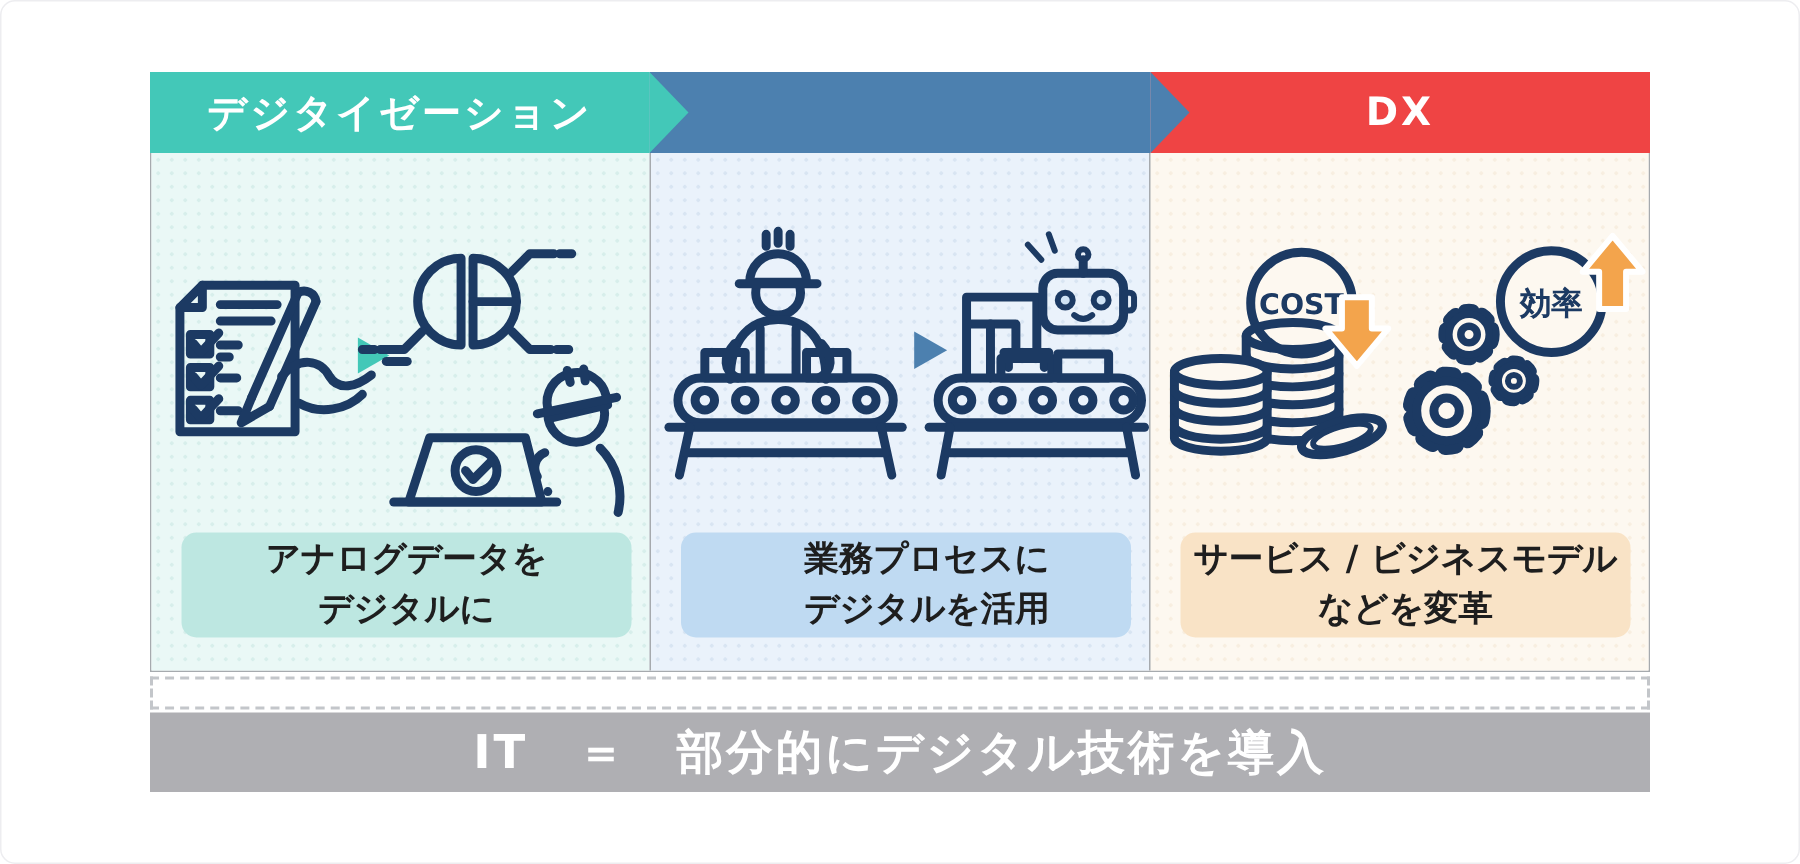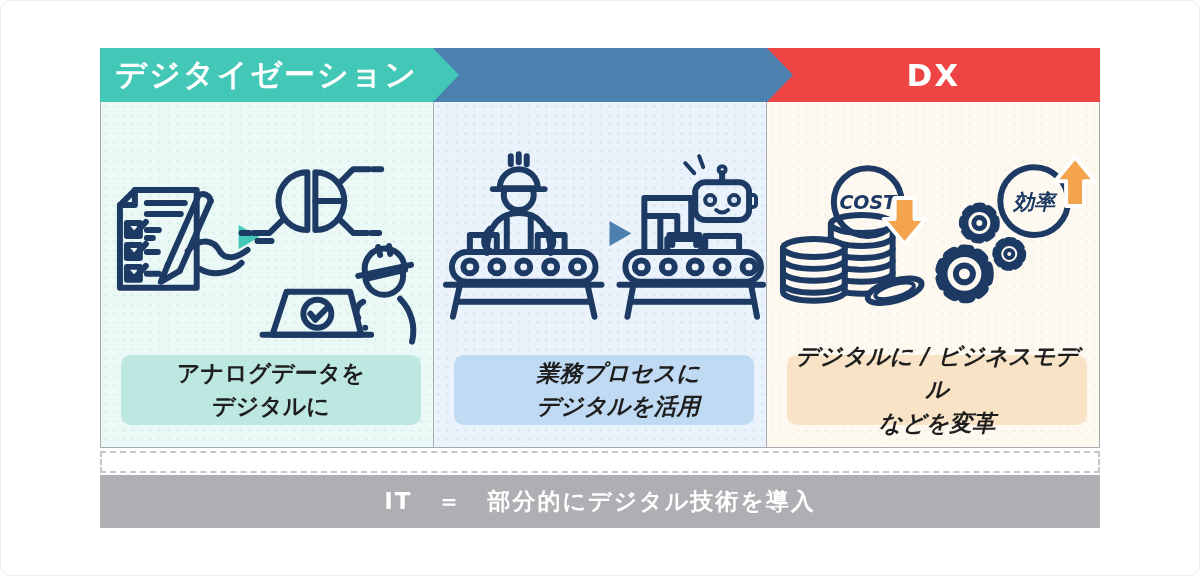--- a/index.html
+++ b/index.html
@@ -12,39 +12,39 @@
     position:relative; width:1200px; height:576px;
     background:#ffffff; border:1px solid #ededf0; border-radius:10px;
     overflow:hidden;
   }
   .block { width:1000px; margin:47px auto 0; }
 
   
   .headers { display:flex; height:54px; position:relative; }
   .header {
     flex:1; position:relative; display:flex; align-items:center; justify-content:center;
-    color:#ffffff; font-size:31px; font-weight:bold; letter-spacing:2px;
+    color:#ffffff; font-size:26px; font-weight:bold; letter-spacing:2px;
   }
   .h1 { background:#43C8B8; z-index:3; }
   .h2 { background:#4C80AF; z-index:2; }
   .h3 { background:#ef4444; z-index:1; }
   .chev {
     position:absolute; right:-26px; top:0; width:0; height:0;
     border-top:27px solid transparent; border-bottom:27px solid transparent;
   }
   .h1 .chev { border-left:26px solid #43C8B8; }
   .h2 .chev { border-left:26px solid #4C80AF; }
 
   
   .cols {
     display:flex; height:346px;
     border:1px solid #A6AAAE; border-top:none;
   }
   .col { flex:1; position:relative; }
-  .col + .col { border-left:1px solid #A6AAAE;font-style:italic; }
+  .col + .col { border-left:1px solid #A6AAAE; }
   .col1 { background-color:#EAF8F6;
     background-image:radial-gradient(rgba(45,150,135,0.10) 1.2px, transparent 1.2px);
     background-size:9px 9px; }
   .col2 { background-color:#EAF2FB;
     background-image:radial-gradient(rgba(60,110,165,0.10) 1.2px, transparent 1.2px);
     background-size:9px 9px; }
   .col3 { background-color:#FDF8F0;
     background-image:radial-gradient(rgba(200,150,80,0.10) 1.2px, transparent 1.2px);
     background-size:9px 9px; }
   .illust { display:block; width:100%; height:252px; }
@@ -60,21 +60,21 @@
   .cap3 { background:#F9E3C6; }
 
   
   .dashed-box {
     margin-top:3px; height:22px;
     border:2px dashed #c3c6ca; background:#ffffff;
   }
   .gray-bar {
     margin-top:2px; height:53px; background:#AFAFB3;
     display:flex; align-items:center; justify-content:center;
-    color:#ffffff; font-size:23px; font-weight:bold; letter-spacing:2px;
+    color:#ffffff; font-size:31px; font-weight:bold; letter-spacing:2px;
   }
 
   
   .illust path, .illust rect, .illust circle, .illust ellipse {
     stroke:#1C3A63; stroke-width:6; fill:none;
     stroke-linecap:round; stroke-linejoin:round;
   }
   .illust text {
     stroke:none; fill:#1C3A63; font-weight:bold; text-anchor:middle;
     font-family:"DejaVu Sans","Liberation Sans",sans-serif;
@@ -241,21 +241,21 @@
             <circle cx="198" cy="172" r="20" style="fill:#FDF8F0"></circle>
             <circle cx="198" cy="172" r="8.5"></circle>
           </g>
           <g>
             <circle cx="268" cy="99" r="34" style="fill:#FDF8F0"></circle>
             <text x="268" y="107" font-size="21">効率</text>
           </g>
           <polygon points="300,104 300,79 289,79 309,55 329,79 318,79 318,104" style="fill:#F3A44C;stroke:#ffffff;stroke-width:4;stroke-linejoin:round"></polygon>
         </svg>
         <div class="caption cap3">
-          <span>デジタルに / ビジネスモデル
+          <span>サービス / ビジネスモデル
 などを変革</span>
         </div>
       </div>
     </div>
 
     <div class="dashed-box"></div>
 
     <div class="gray-bar">
       <span>IT　＝　部分的にデジタル技術を導入</span>
     </div>

